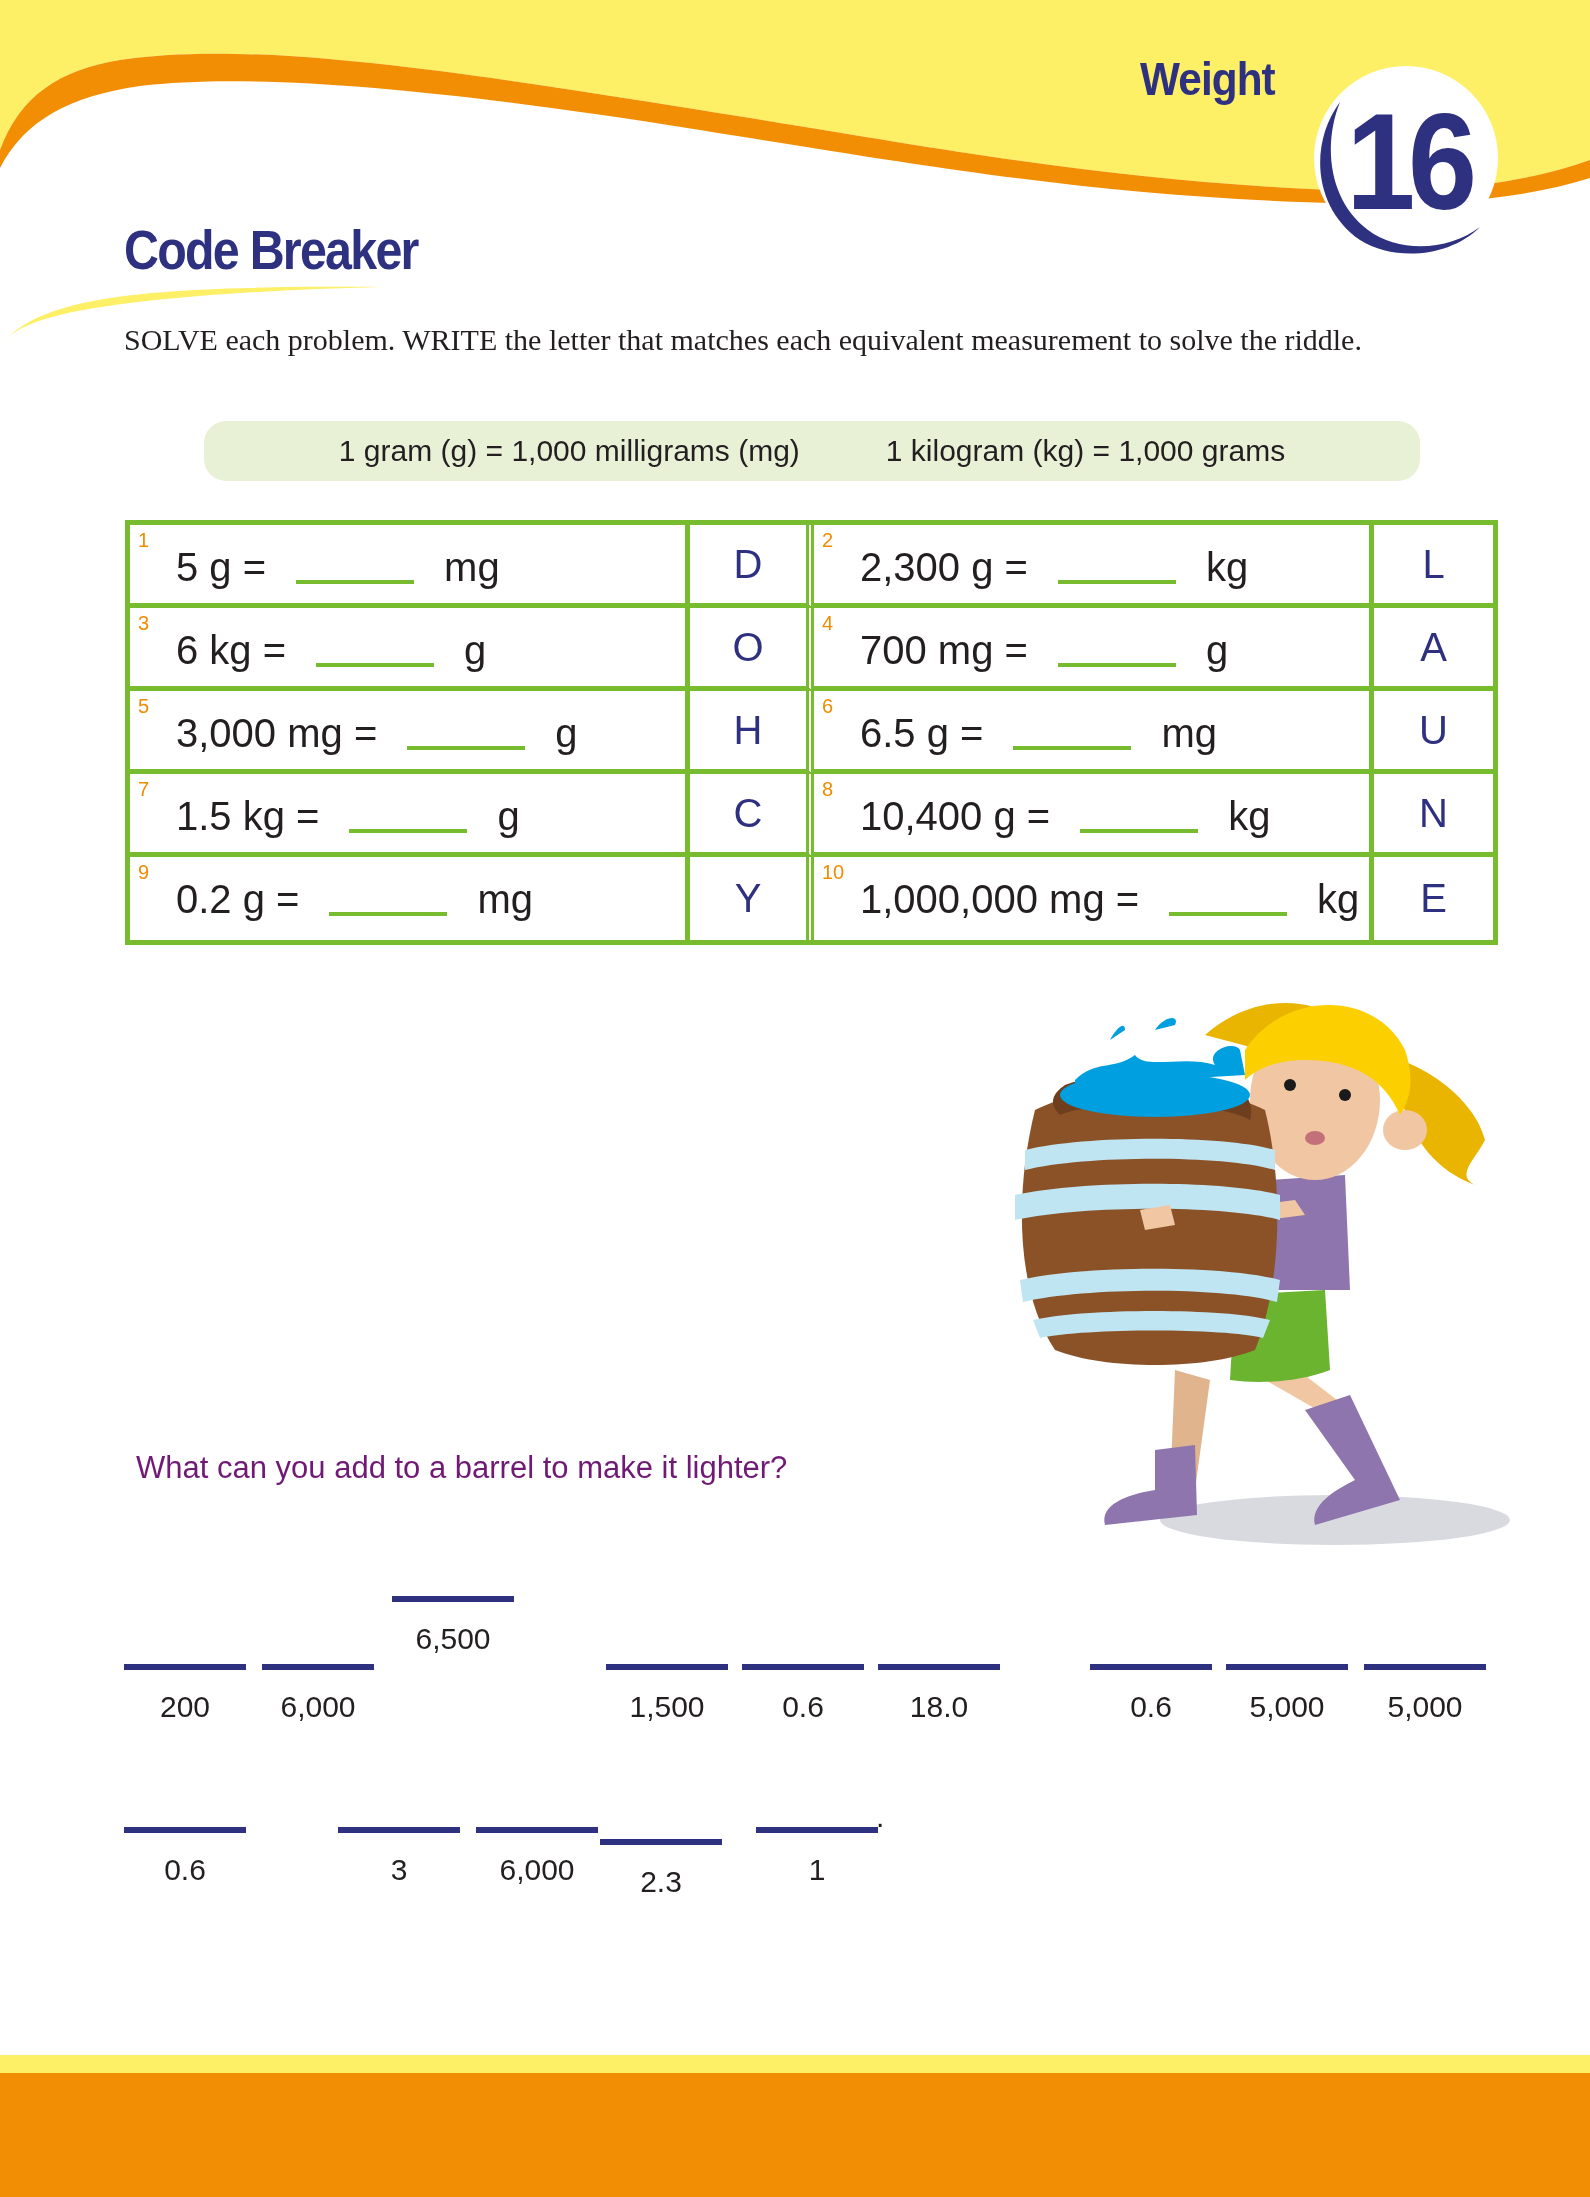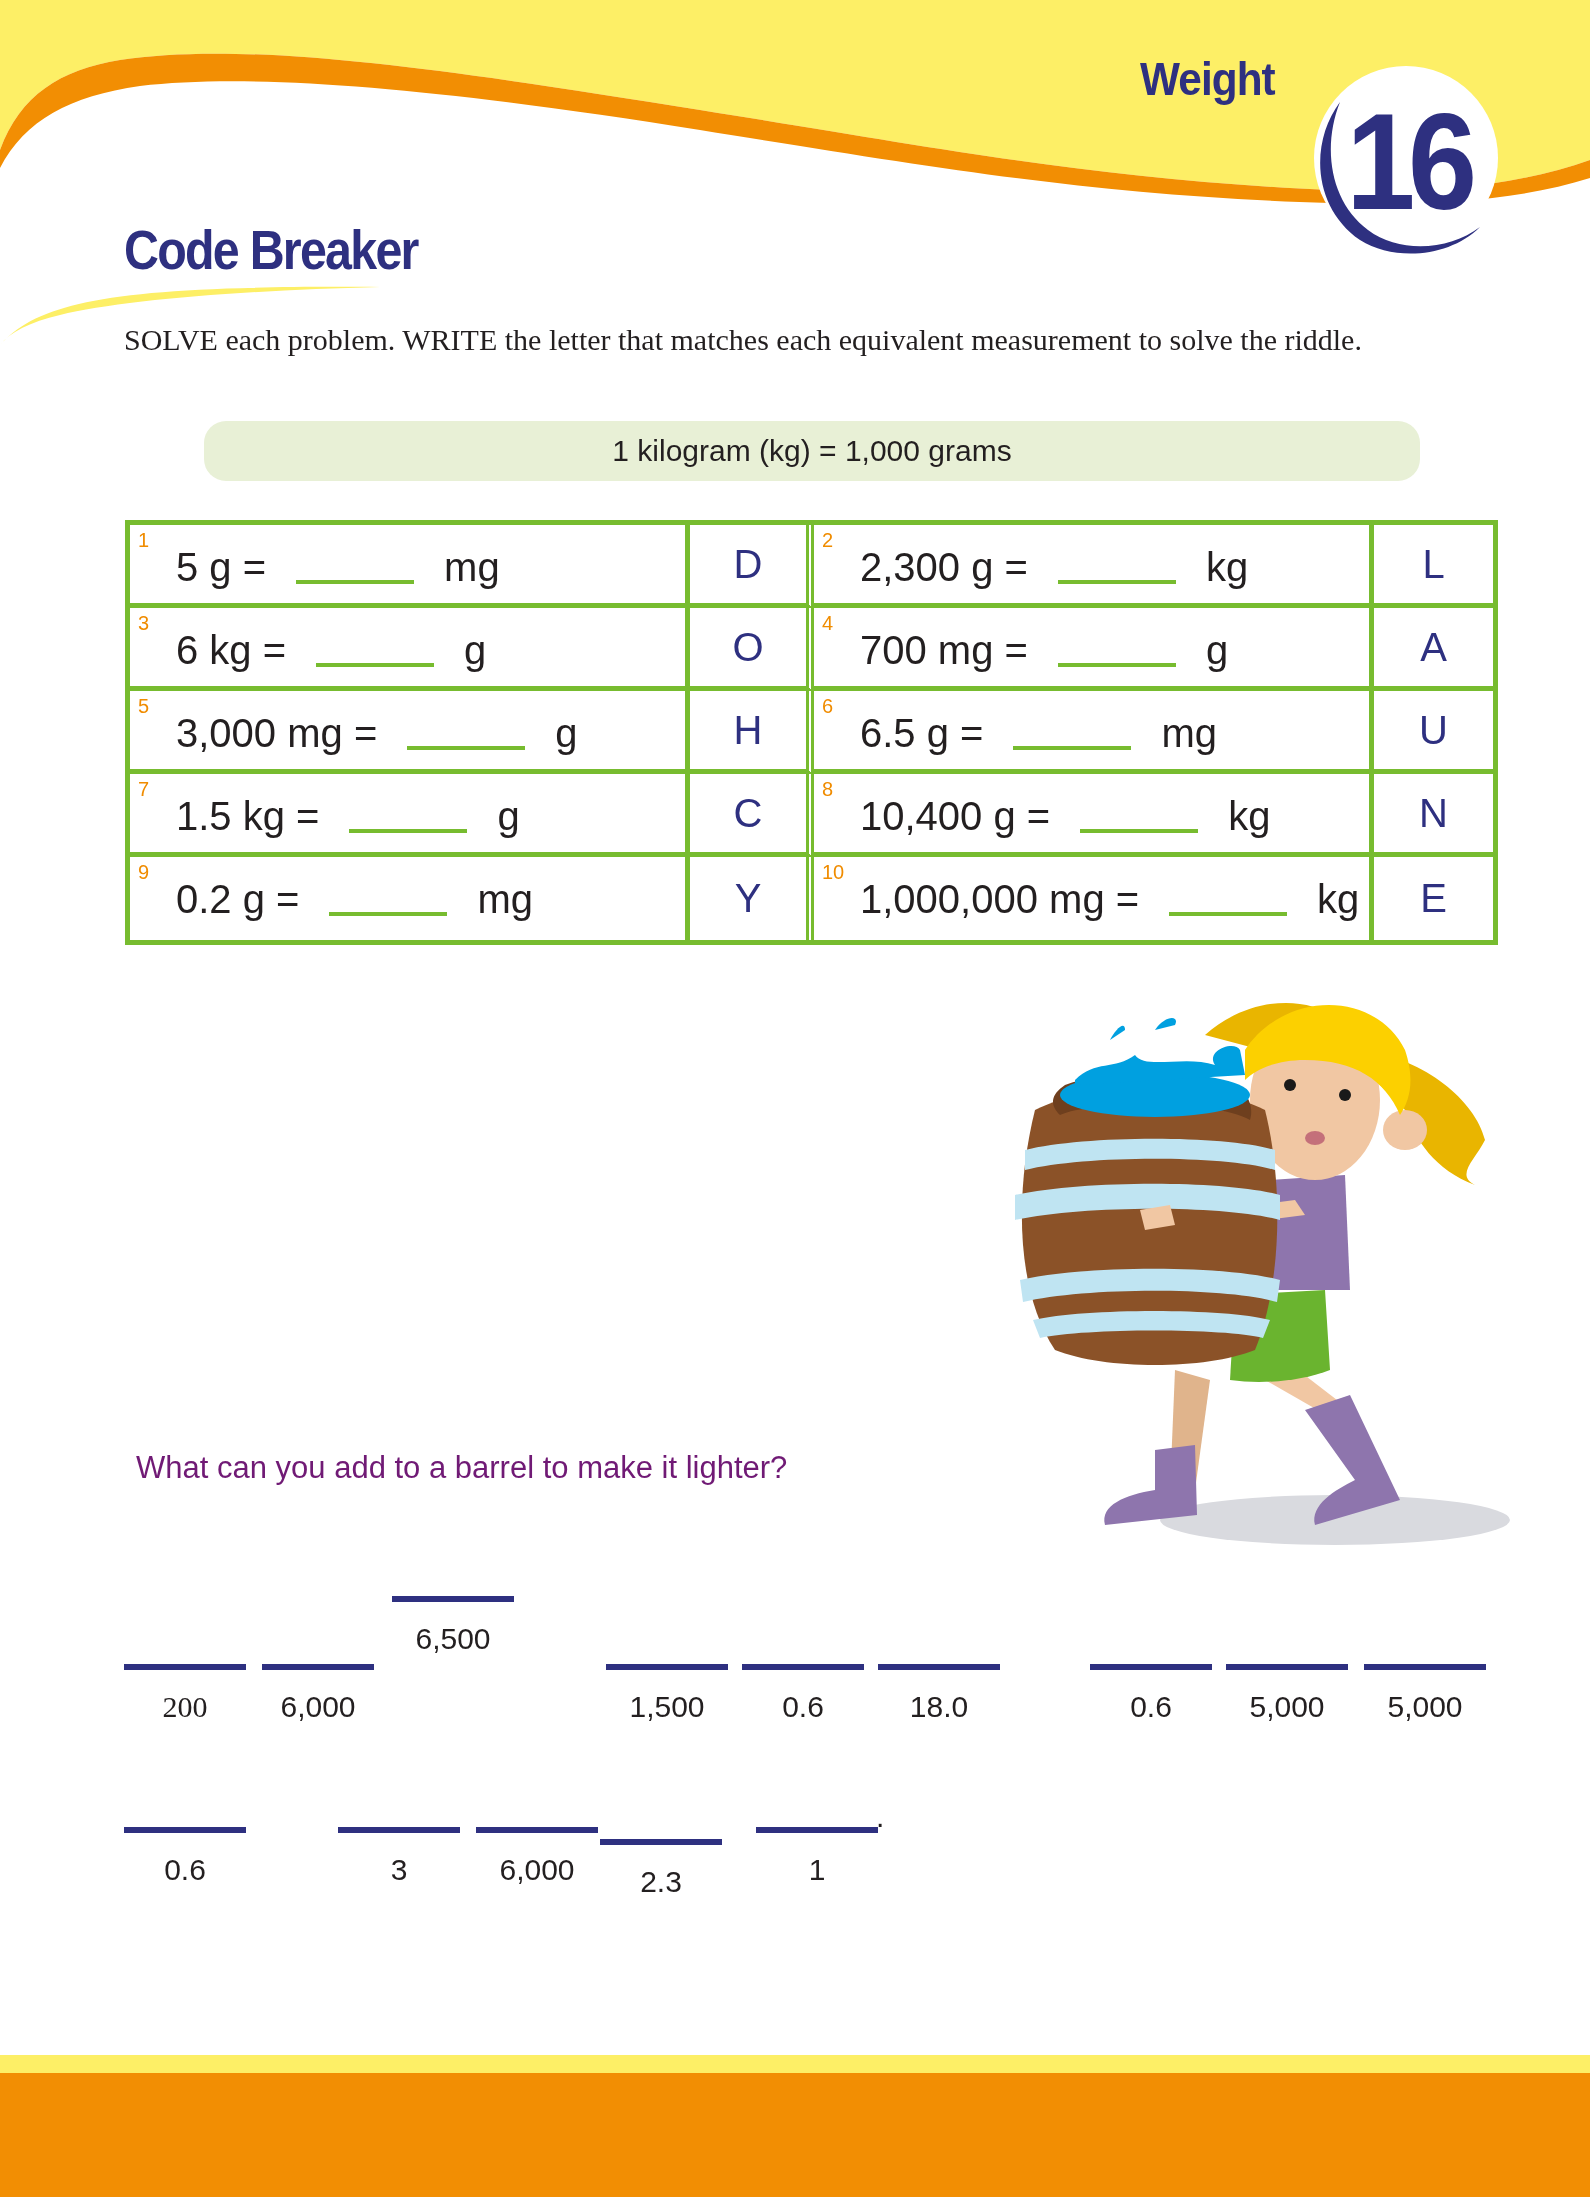--- a/index.html
+++ b/index.html
@@ -88,20 +88,21 @@
 <svg class="chapter-badge" viewBox="0 0 202 200">
   <ellipse cx="106" cy="96" rx="92" ry="92" fill="#ffffff"></ellipse>
   <path d="M40,40 C10,80 12,145 60,178 C95,200 150,195 180,165 C150,188 100,192 68,168 C30,140 22,85 40,40 Z" fill="#2e3080"></path>
 </svg>
 <div class="chapter-num">16</div>
 
 <div class="section-title">Code Breaker</div>
 <div class="instructions">SOLVE each problem. WRITE the letter that matches each equivalent measurement to solve the riddle.</div>
 
 <div class="conversion-box">
+  <span>1 gram (g) = 1,000 milligrams (mg)</span>
   <span>1 kilogram (kg) = 1,000 grams</span>
 </div>
 
 <div class="problem-table">
 
   <div class="cell">
     <span class="qnum">1</span>
     <span class="qtext">
         <span>5 g =</span>
         <span class="blank"></span>
@@ -250,21 +251,21 @@
   <path d="M20,160 C80,145 220,145 270,160 L270,180 C220,165 80,165 20,180 Z" fill="#bfe4f2"></path>
   <path d="M10,205 C80,190 220,190 275,205 L275,230 C220,215 80,215 10,230 Z" fill="#bfe4f2"></path>
   <path d="M15,290 C80,275 220,275 275,290 L272,312 C220,297 80,297 18,312 Z" fill="#bfe4f2"></path>
   <path d="M28,330 C80,318 220,318 265,330 L258,348 C220,338 80,338 35,348 Z" fill="#bfe4f2"></path>
 
   <path d="M135,220 L165,215 L170,235 L140,240 Z" fill="#f1c7a3"></path>
 </svg>
 
 <div class="riddle-question">What can you add to a barrel to make it lighter?</div>
 
-<div class="answer-slot" style="left:124px; top:1664px;font-family:Liberation Serif, serif;">
+<div class="answer-slot" style="left:124px; top:1664px;">
     <div class="answer-line"></div>
     <div class="answer-code">200</div>
   </div>
 <div class="answer-slot" style="left:262px; top:1664px; width:112px;">
     <div class="answer-line"></div>
     <div class="answer-code">6,000</div>
   </div>
 <div class="answer-slot" style="left:392px; top:1596px;">
     <div class="answer-line"></div>
     <div class="answer-code">6,500</div>

